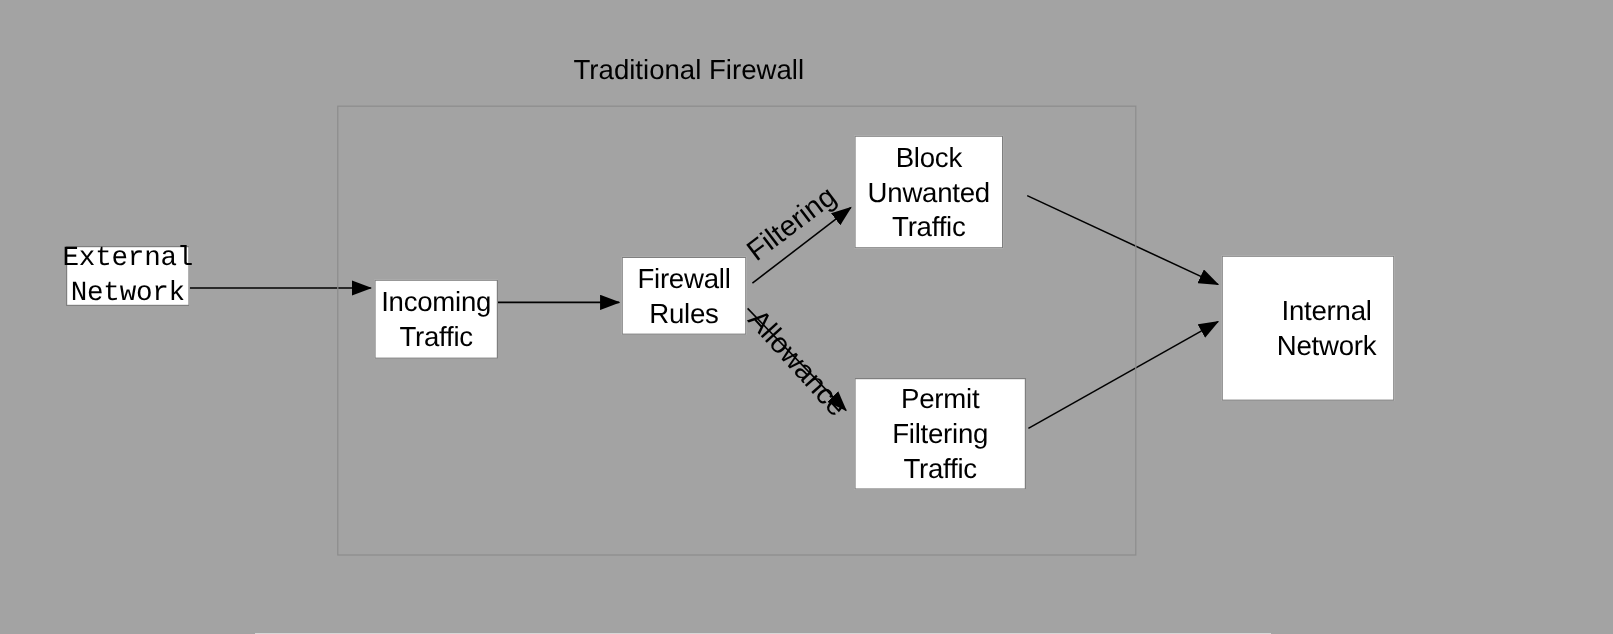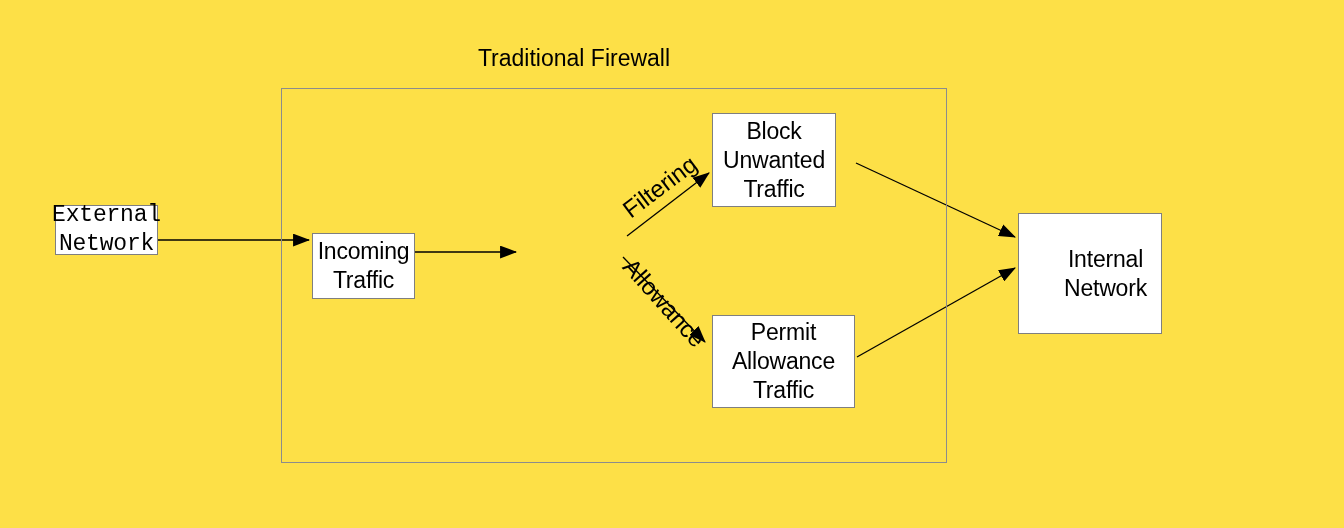--- a/index.html
+++ b/index.html
@@ -4,21 +4,21 @@
 <style>
   html, body {
     margin: 0;
     padding: 0;
     background: #ffffff;
   }
   .canvas {
     position: relative;
     width: 1344px;
     height: 528px;
-    background: #fde047;
+    background: #a3a3a3;
     font-family: "Liberation Sans", "DejaVu Sans", sans-serif;
     color: #000000;
     overflow: hidden;
   }
   .edges-svg {
     position: absolute;
     left: 0;
     top: 0;
     width: 1344px;
     height: 528px;
@@ -105,27 +105,29 @@
   <div class="diagram-title">Traditional Firewall</div>
 
   <div class="container-box"></div>
 
   <div class="node node-external">External
 Network</div>
 
   <div class="node node-incoming">Incoming
 Traffic</div>
 
+  <div class="node node-rules">Firewall
+Rules</div>
 
   <div class="node node-block">Block
 Unwanted
 Traffic</div>
 
   <div class="node node-permit">Permit
-Allowance
+Filtering
 Traffic</div>
 
   <div class="node node-internal">Internal
 Network</div>
 
   <div class="edge-label edge-label-filtering">Filtering</div>
 
   <div class="edge-label edge-label-allowance">Allowance</div>
 
 </div>

